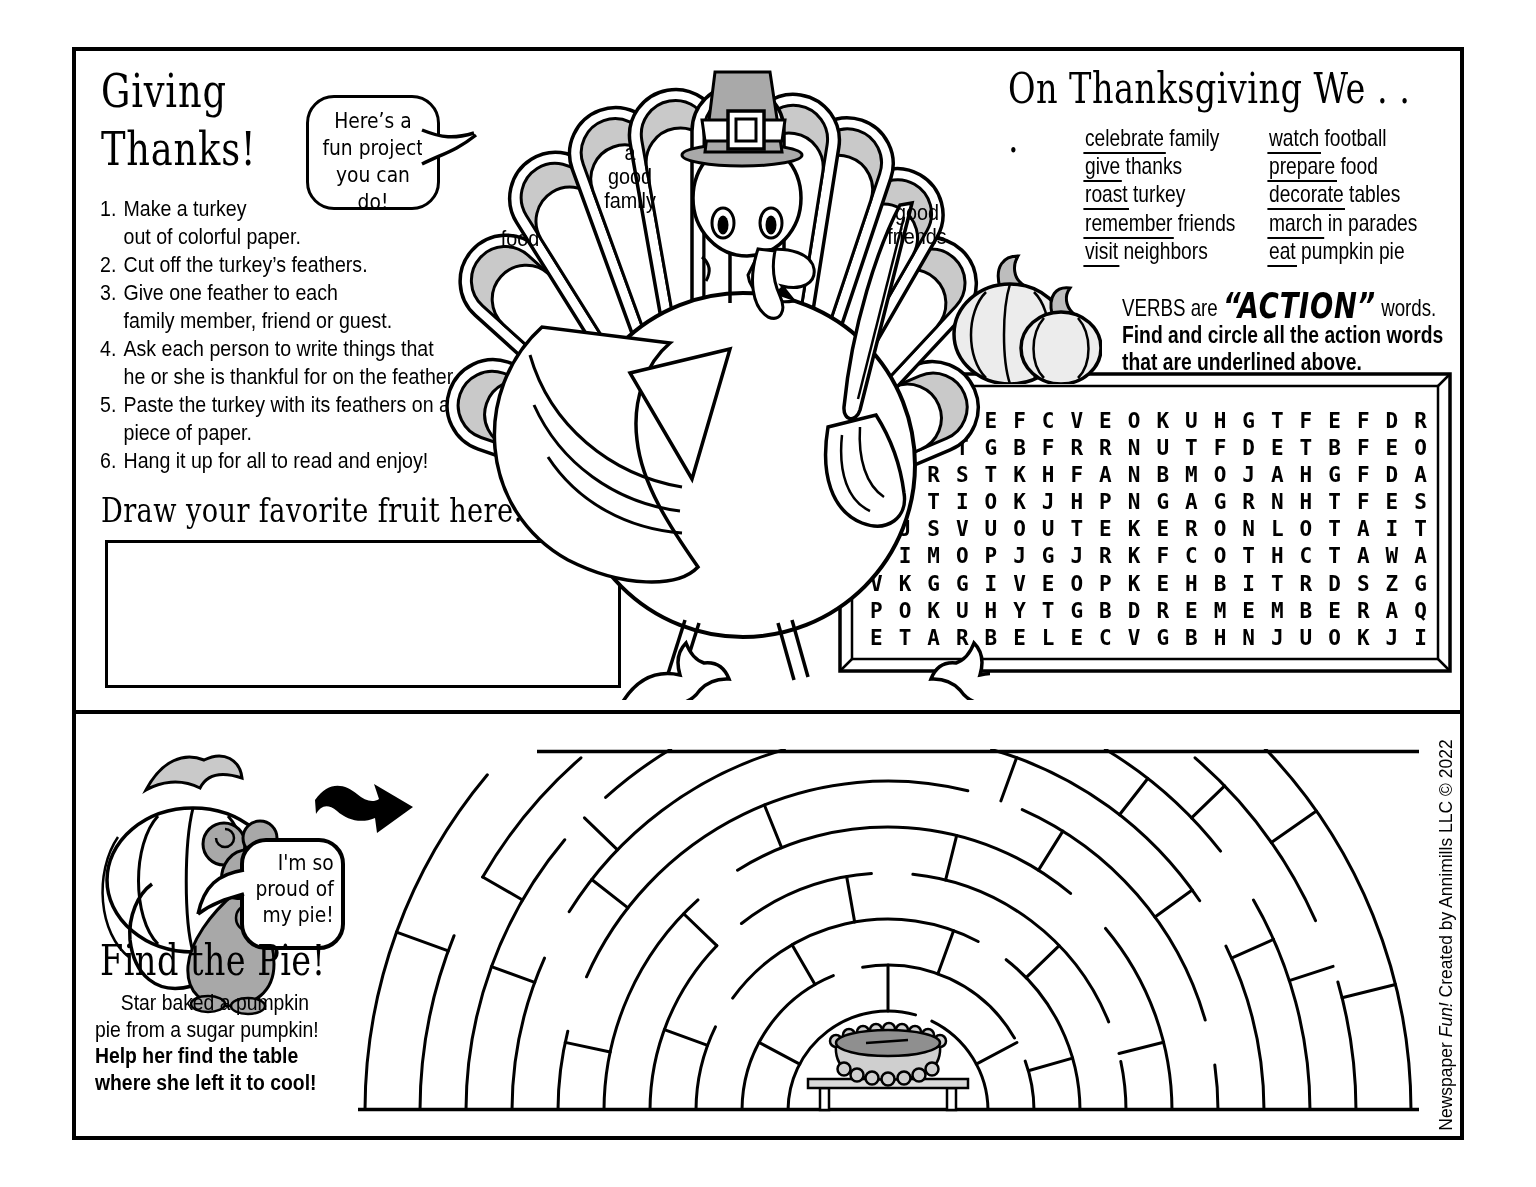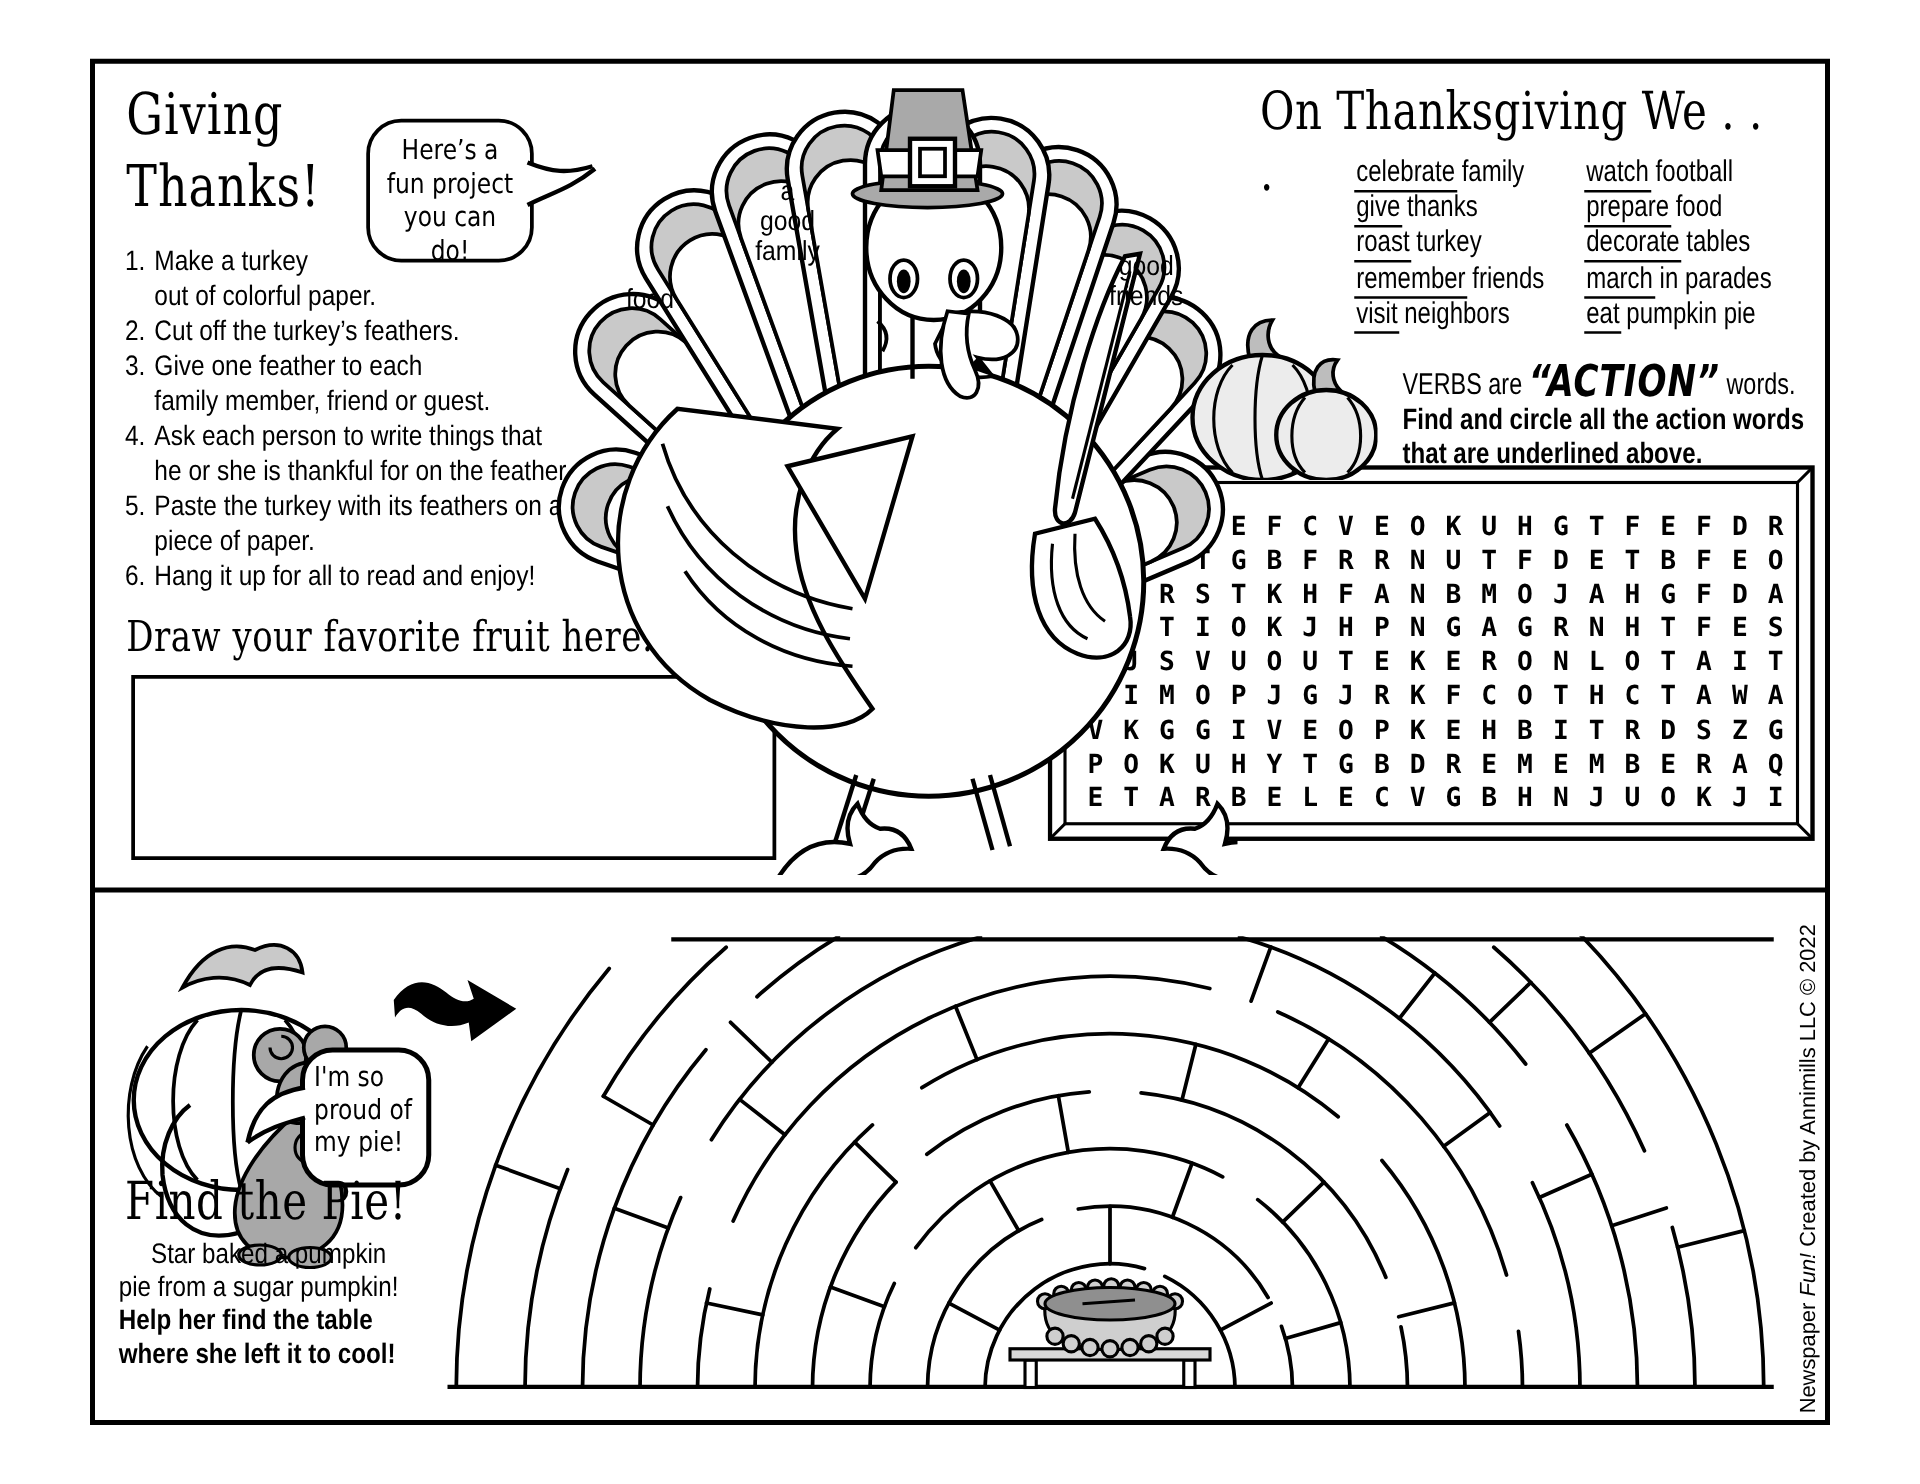--- a/index.html
+++ b/index.html
@@ -17,21 +17,21 @@
 
   
   #gt-title{left:101px;top:62px;font-size:46px;line-height:58px;letter-spacing:1px;}
   #steps{left:100px;top:195px;font-size:22.5px;line-height:28px;width:520px;}
   .step{display:flex;align-items:flex-start;}
   .step-num{width:27px;flex:none;}
   #draw-prompt{left:101px;top:490px;font-size:34px;letter-spacing:0.5px;}
   #draw-box{left:105px;top:540px;width:510px;height:142px;border:3.5px solid #000;background:#fff;}
 
   
-  #turkey-bubble{left:293px;top:95px;width:128px;height:100px;border:3.5px solid #000;
+  #turkey-bubble{left:306px;top:95px;width:128px;height:100px;border:3.5px solid #000;
      border-radius:28px;text-align:center;font-size:22px;line-height:27px;padding-top:9px;
      font-family:"DejaVu Sans",sans-serif;background:#fff;}
   #turkey-bubble .inner{transform:scaleX(0.85);transform-origin:center top;}
 
   
   #turkey-wrap{left:430px;top:55px;width:560px;height:645px;}
   .feather-label{position:absolute;text-align:center;font-size:22px;line-height:24px;
      font-family:"Liberation Sans",sans-serif;transform:scaleX(0.9);}
 
   
@@ -48,21 +48,21 @@
 
   
   #ws-frame{left:838px;top:372px;}
   #ws-grid{left:862px;top:408px;font-family:"DejaVu Sans Mono",monospace;font-size:21px;font-weight:600;}
   .ws-row{display:flex;height:27.1px;}
   .ws-cell{width:28.65px;text-align:center;line-height:27.1px;}
 
   
   #mouse-wrap{left:88px;top:742px;width:258px;height:278px;}
   #mouse-bubble{left:240px;top:838px;width:97px;height:96px;border:4px solid #000;border-radius:26px;
-     text-align:left;font-size:22px;line-height:26px;padding-top:8px;background:#fff;
+     text-align:right;font-size:22px;line-height:26px;padding-top:8px;background:#fff;
      font-family:"DejaVu Sans",sans-serif;}
   #mouse-bubble .inner{transform:scaleX(0.85);transform-origin:center top;}
   #fp-title{left:100px;top:936px;font-size:42px;letter-spacing:0.5px;}
   #fp-body{left:95px;top:990px;font-size:22.5px;line-height:26.5px;transform:scaleX(0.86);transform-origin:left top;}
   #fp-body .lead{text-indent:30px;}
   #fp-body .boldpart{font-weight:bold;}
 
   
   #maze{left:352px;top:744px;}
   #maze-arrow{left:313px;top:778px;}

